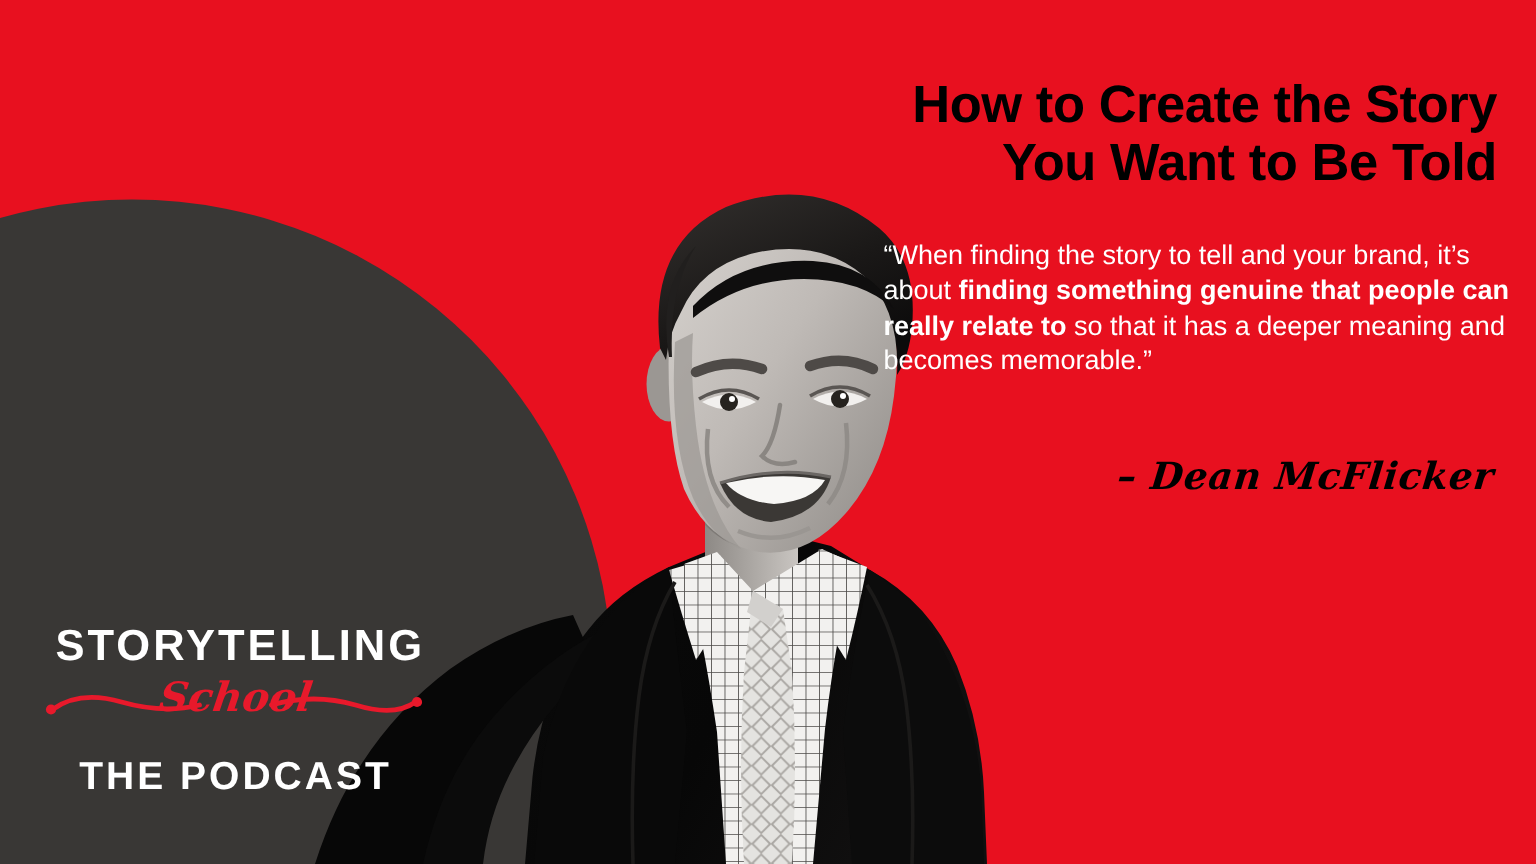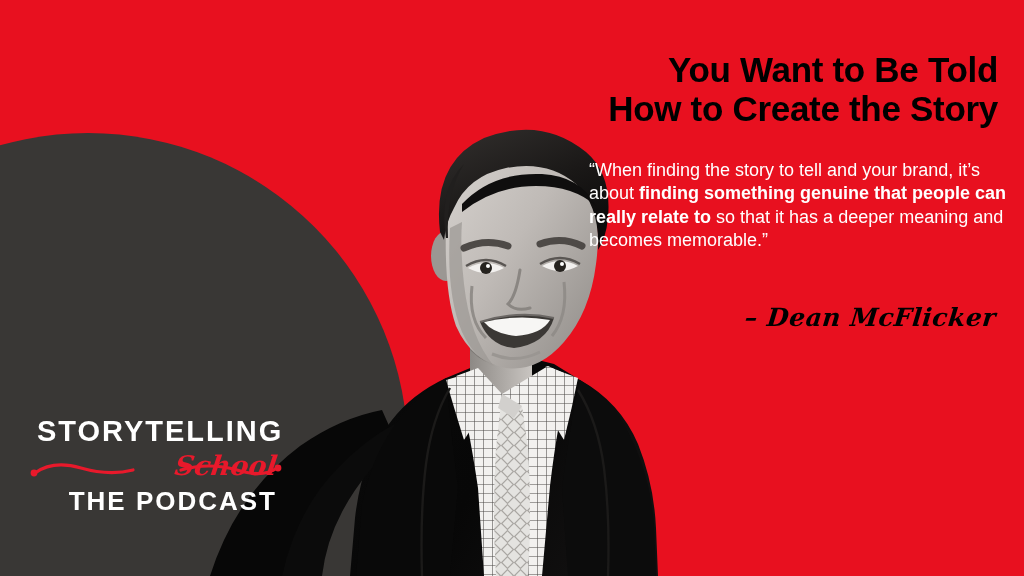--- a/index.html
+++ b/index.html
@@ -71,21 +71,21 @@
     letter-spacing:0.5px;
     transform:skewX(-6deg);
     white-space:nowrap;
   }
 
   
   .logo {
     position:absolute;
     left:37px; top:417px;
     width:240px;
-    text-align:right;
+    text-align:center;
   }
   .logo-top {
     color:#FFFFFF;
     font-size:29px;
     font-weight:bold;
     letter-spacing:2.0px;
     line-height:1;
     white-space:nowrap;
   }
   .logo-mid {
@@ -108,21 +108,21 @@
     font-family:"DejaVu Serif", serif;
     transform:skewX(-8deg);
     line-height:1.25;
   }
   .logo-bottom {
     color:#FFFFFF;
     font-size:26px;
     font-weight:bold;
     letter-spacing:2.0px;
     line-height:1;
-    margin-top:0px;
+    margin-top:16px;
     white-space:nowrap;
   }
 </style>
 </head>
 <body>
 
 <div id="canvas">
 
   <div class="gray-circle"></div>
 
@@ -235,22 +235,22 @@
 
         <path d="M322 198 Q318 232 336 250" fill="none" stroke="#918d89" stroke-width="3"></path>
         <path d="M414 194 Q418 228 402 248" fill="none" stroke="#918d89" stroke-width="3"></path>
 
         <path d="M342 266 Q366 276 390 264" fill="none" stroke="#9a9692" stroke-width="3"></path>
       </g>
     </svg>
   </div>
 
   <div class="title">
+    <span class="ln">How to Create the Story</span>
     <span class="ln">You Want to Be Told</span>
-    <span class="ln">How to Create the Story</span>
   </div>
 
   <div class="quote"><span>“When finding the story to tell and your brand, it’s about </span><b>finding something genuine that people can really relate to</b><span> so that it has a deeper meaning and becomes memorable.”</span></div>
 
   <div class="attribution">– Dean McFlicker</div>
 
   <div class="logo">
     <div class="logo-top">STORYTELLING</div>
     <div class="logo-mid">
       <svg viewBox="0 0 264 40" xmlns="http://www.w3.org/2000/svg" aria-hidden="true">

